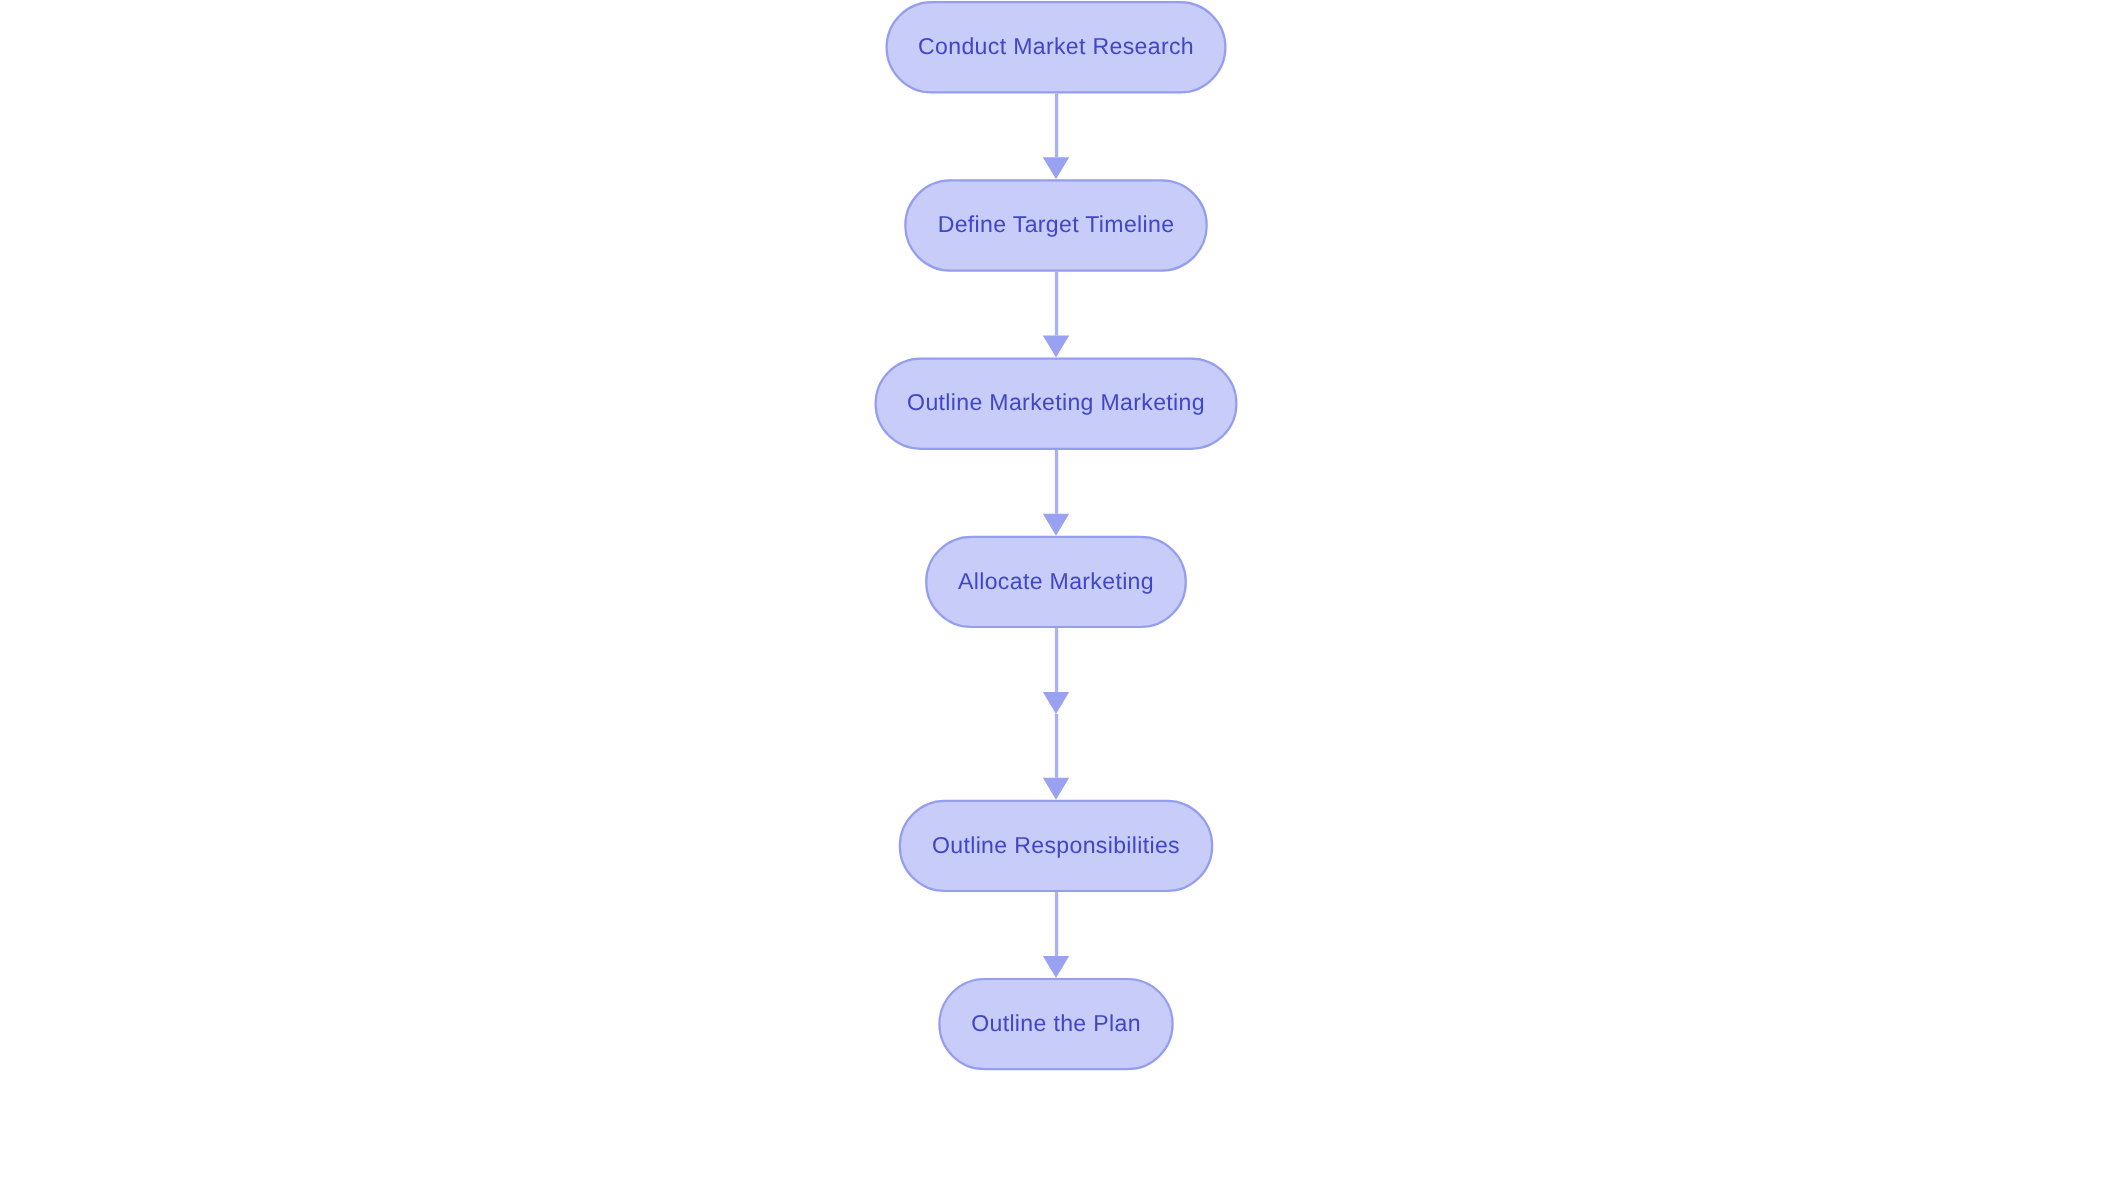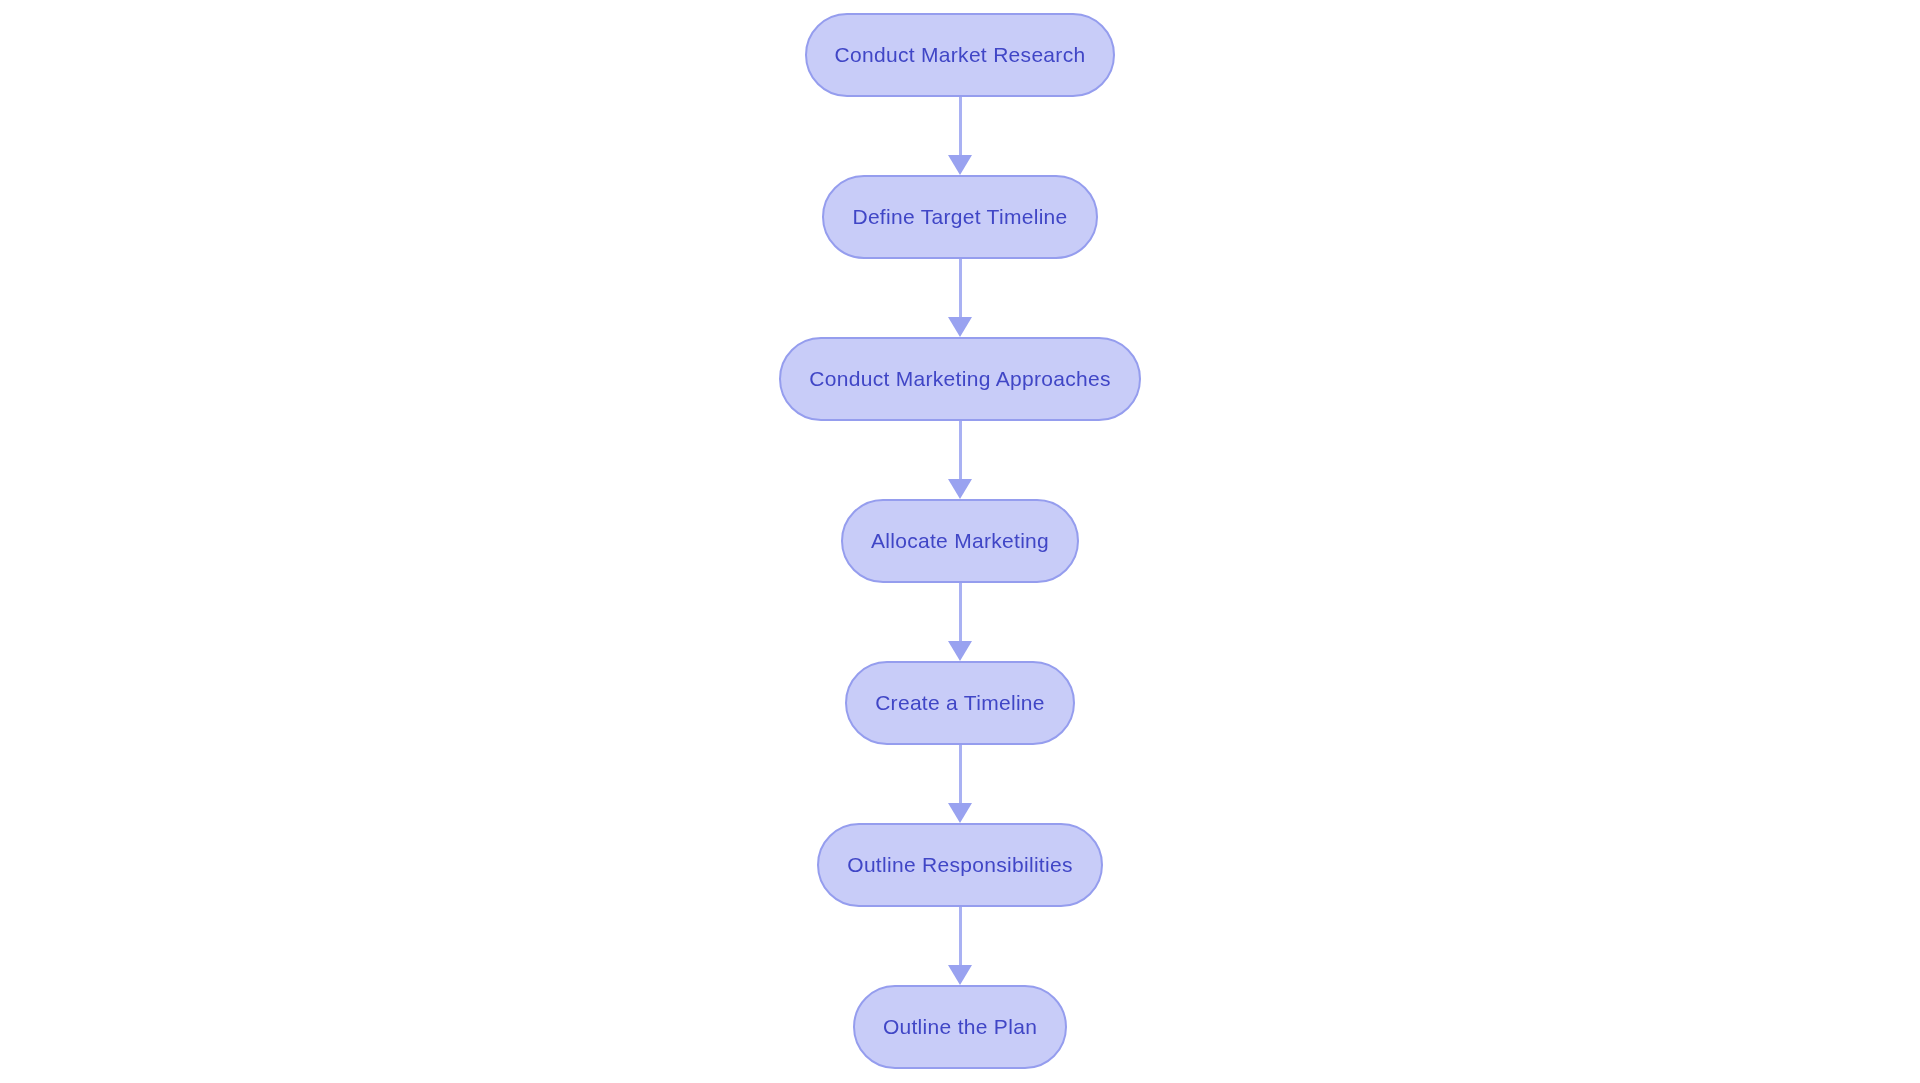--- a/index.html
+++ b/index.html
@@ -15,21 +15,21 @@
     width:1920px; height:1083px;
     background:var(--background);
     font-family:"Liberation Sans","DejaVu Sans",sans-serif;
     overflow:hidden;
   }
   .canvas{
     width:1920px; height:879px;
     display:flex;
     flex-direction:column;
     align-items:center;
-    padding-top:13px;
+    padding-top:1px;
     border-radius:14px;
   }
   .node{
     height:84px;
     min-height:84px;
     display:flex;
     align-items:center;
     justify-content:center;
     padding:0 28px;
     background:var(--node-fill);
@@ -79,40 +79,37 @@
   <div class="node">
     <span class="node-label">Define Target Timeline</span>
   </div>
 
   <div class="arrow">
     <div class="arrow-line"></div>
     <div class="arrow-head"></div>
   </div>
 
   <div class="node">
-    <span class="node-label">Conduct Marketing Approaches</span>
+    <span class="node-label">Outline Marketing Marketing</span>
   </div>
 
   <div class="arrow">
     <div class="arrow-line"></div>
     <div class="arrow-head"></div>
   </div>
 
   <div class="node">
     <span class="node-label">Allocate Marketing</span>
   </div>
 
   <div class="arrow">
     <div class="arrow-line"></div>
     <div class="arrow-head"></div>
   </div>
 
-  <div class="node">
-    <span class="node-label">Create a Timeline</span>
-  </div>
 
   <div class="arrow">
     <div class="arrow-line"></div>
     <div class="arrow-head"></div>
   </div>
 
   <div class="node">
     <span class="node-label">Outline Responsibilities</span>
   </div>
 

